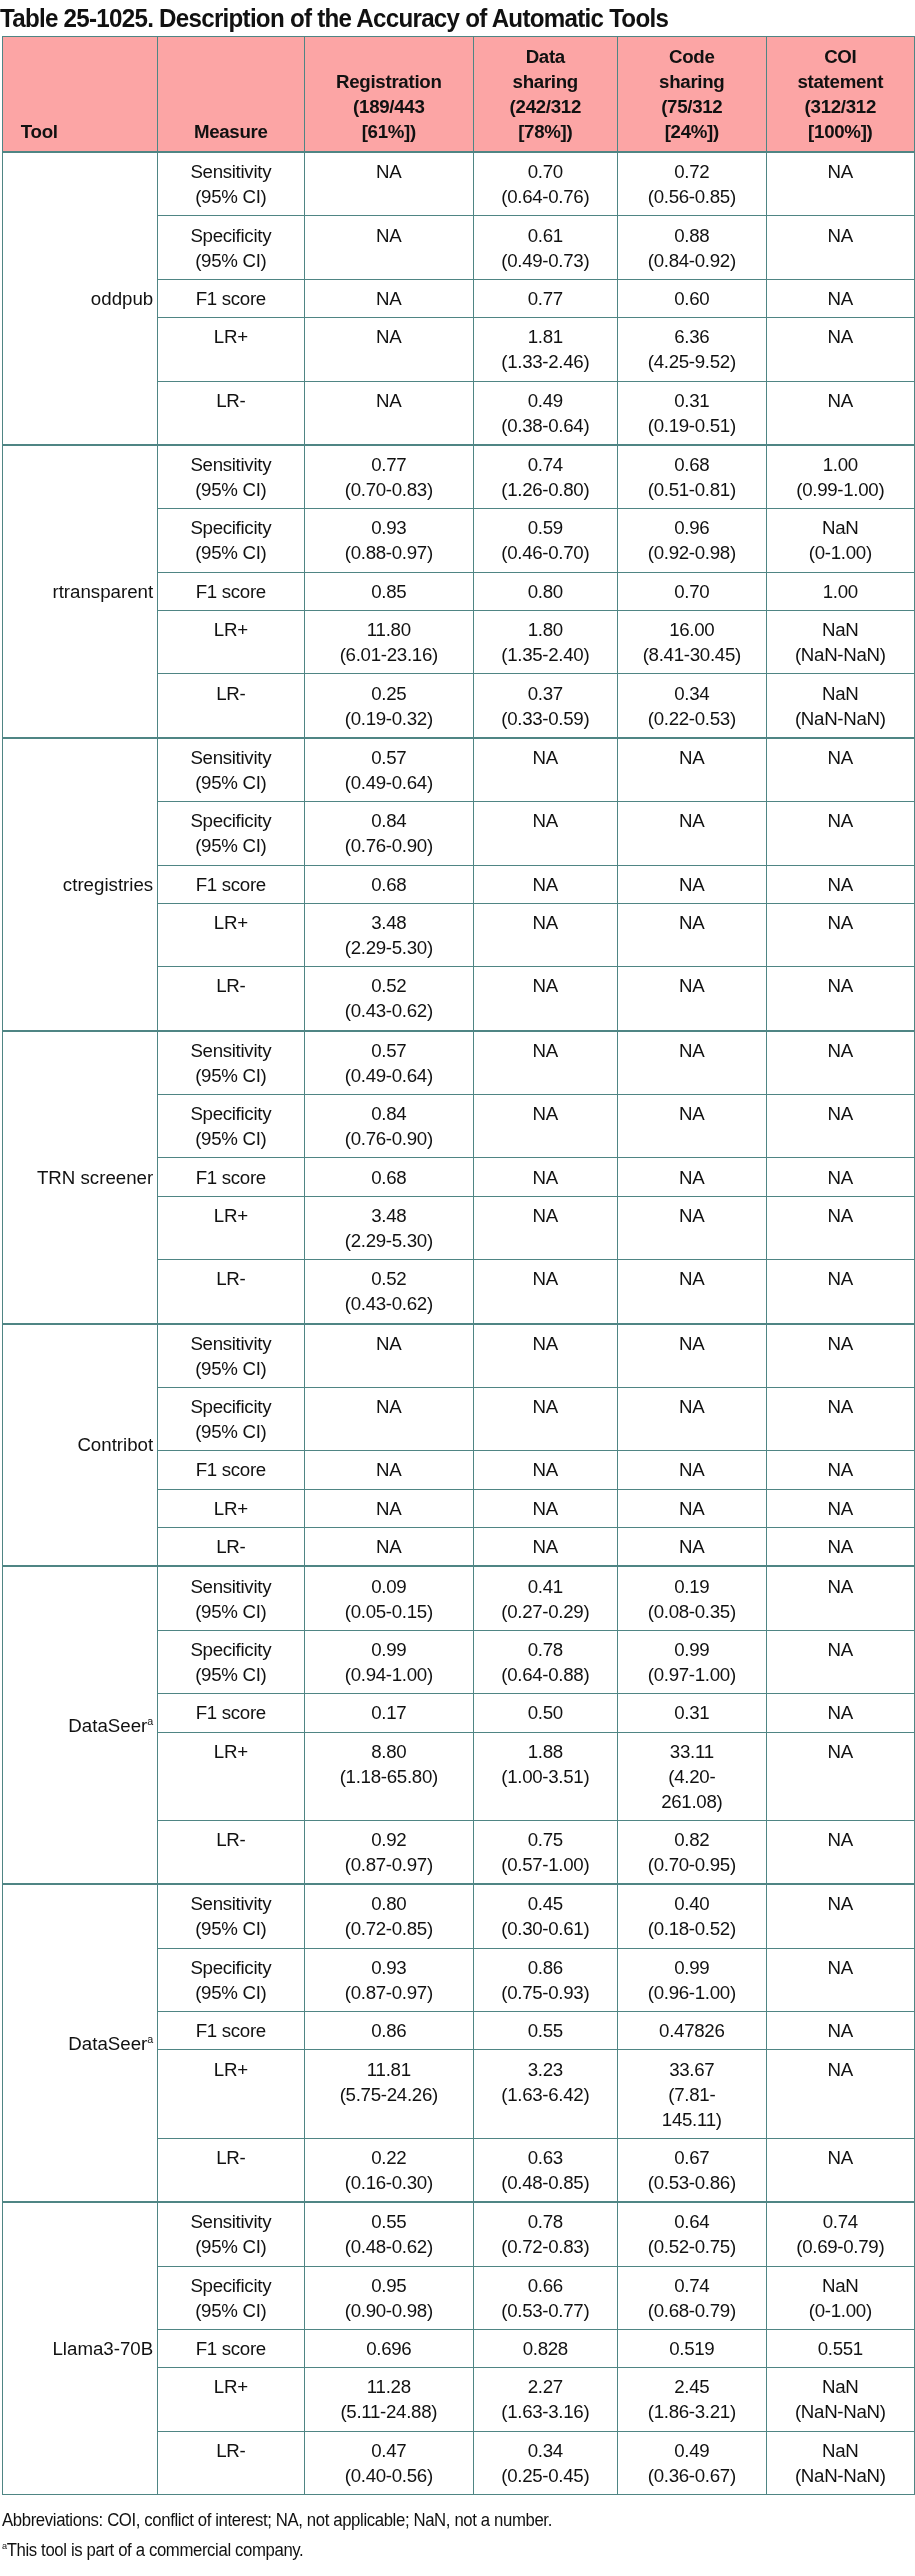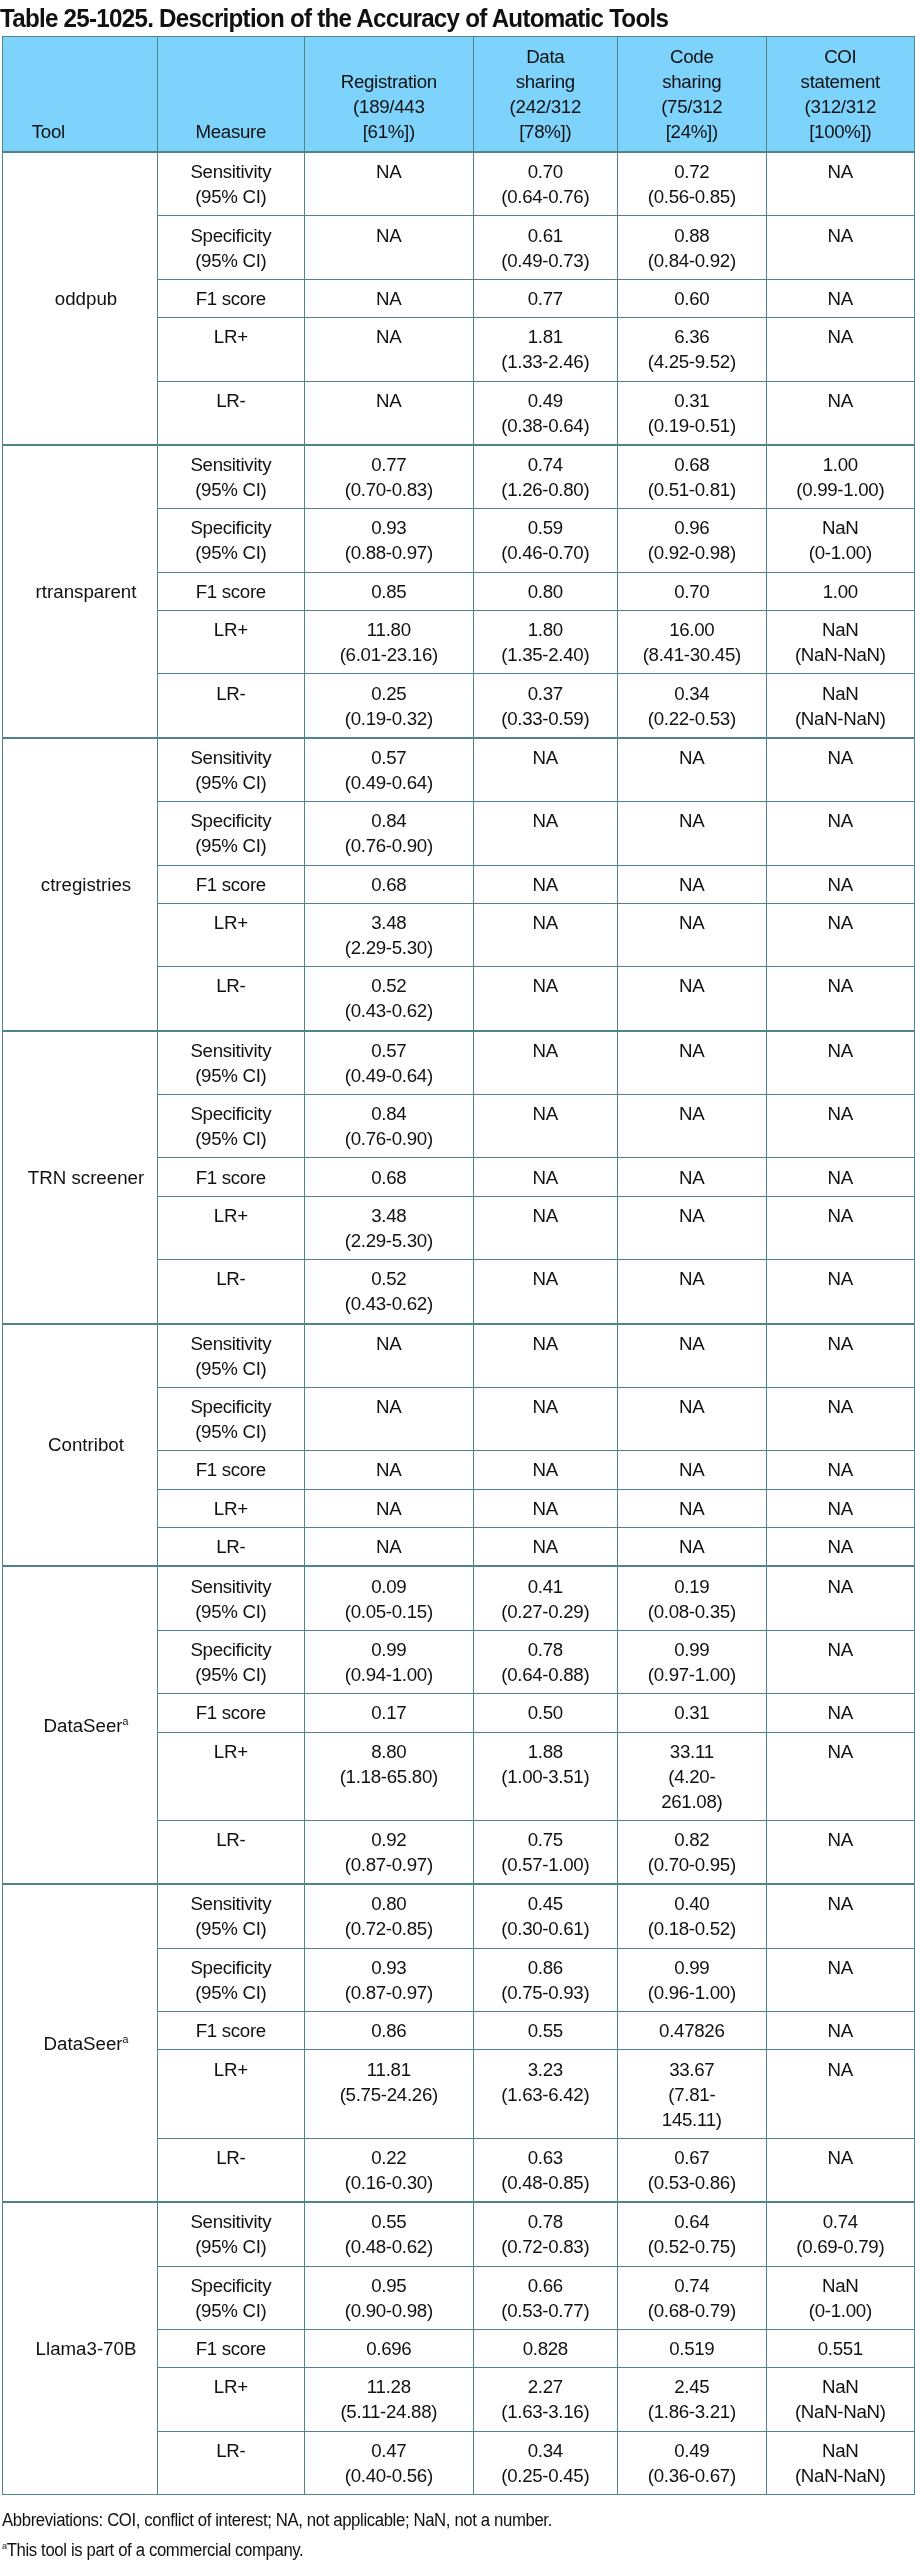--- a/index.html
+++ b/index.html
@@ -45,40 +45,40 @@
     table.acc col.c-code { width: 149px; }
     table.acc col.c-coi { width: 148px; }
 
     table.acc th, table.acc td {
       border: 1.8px solid #4f8584;
       padding: 0 3.6px;
       vertical-align: top;
       text-align: center;
     }
     table.acc thead th {
-      background: #7dd3fc;
-      font-weight: normal;
+      background: #fca5a5;
+      font-weight: bold;
       vertical-align: bottom;
       padding: 7px 3.6px 7px 3.6px;
       height: 99px;
       box-sizing: border-box;
       line-height: 25px;
       letter-spacing: -0.3px;
     }
     table.acc thead th.th-tool {
       text-align: left;
-      padding-left: 29px;
+      padding-left: 18px;
     }
     table.acc td {
       padding-top: 6.2px;
       padding-bottom: 6.2px;
       letter-spacing: -0.3px;
     }
     table.acc td.tool-cell {
-      text-align: center;
+      text-align: right;
       vertical-align: middle;
       padding-left: 16px;
       letter-spacing: 0;
     }
     table.acc tr.group-start td {
       border-top-width: 2.7px;
     }
     table.acc tbody tr td.val-cell span,
     table.acc tbody tr td.measure-cell span {
       display: block;

